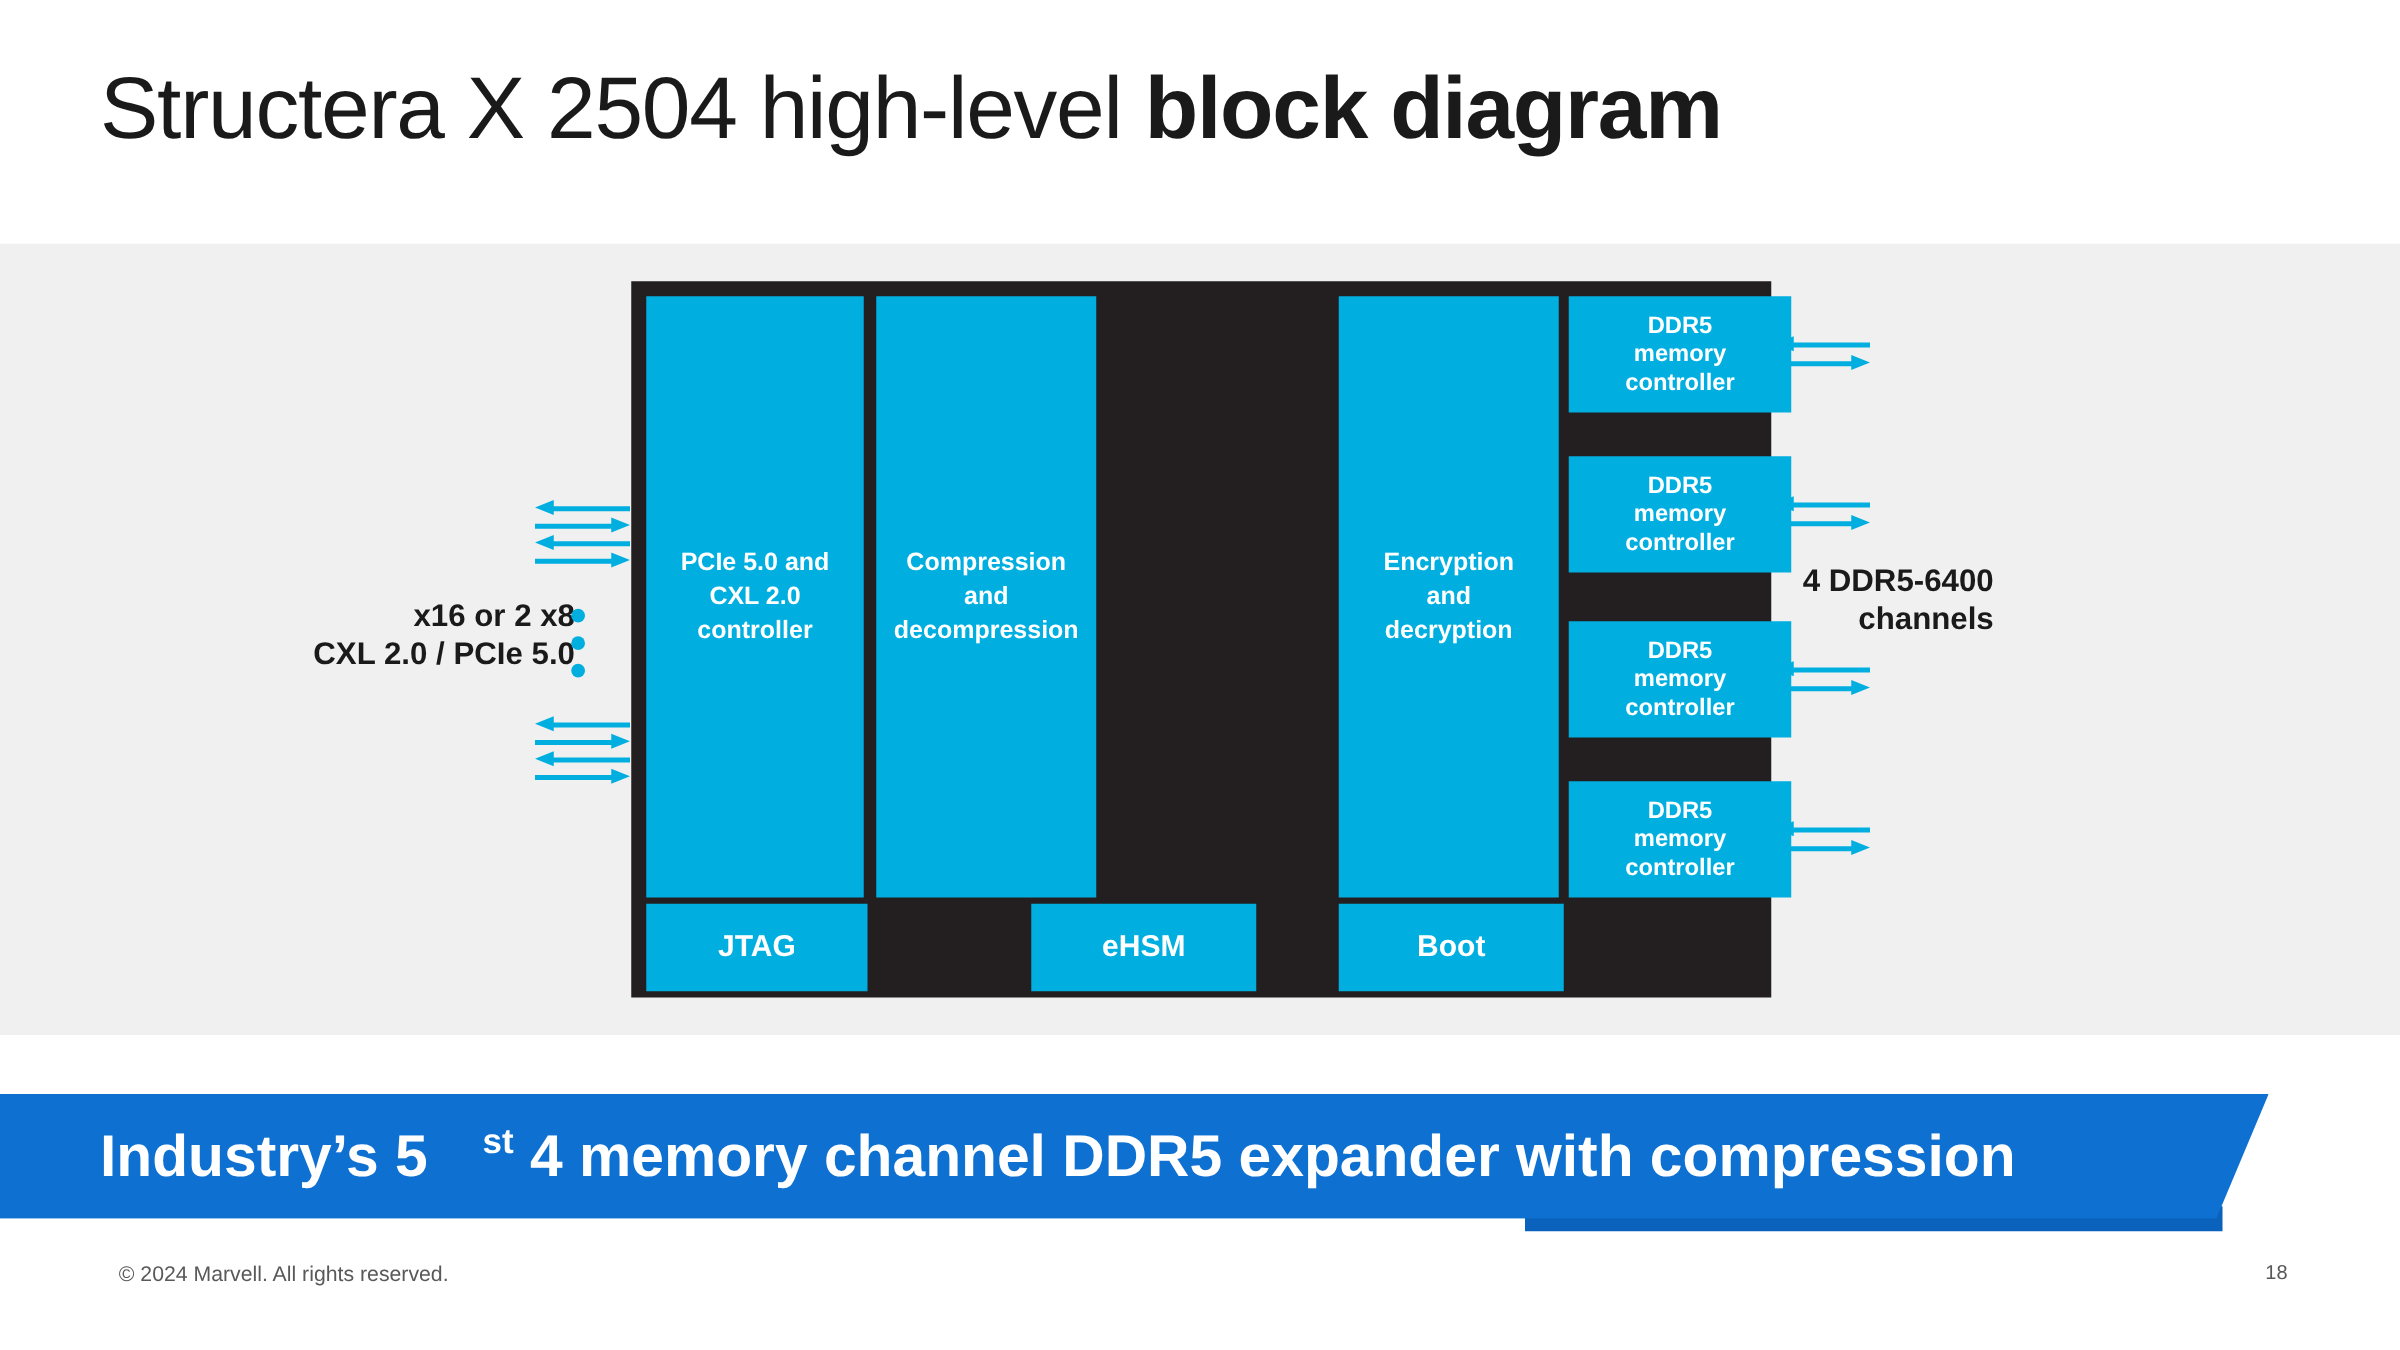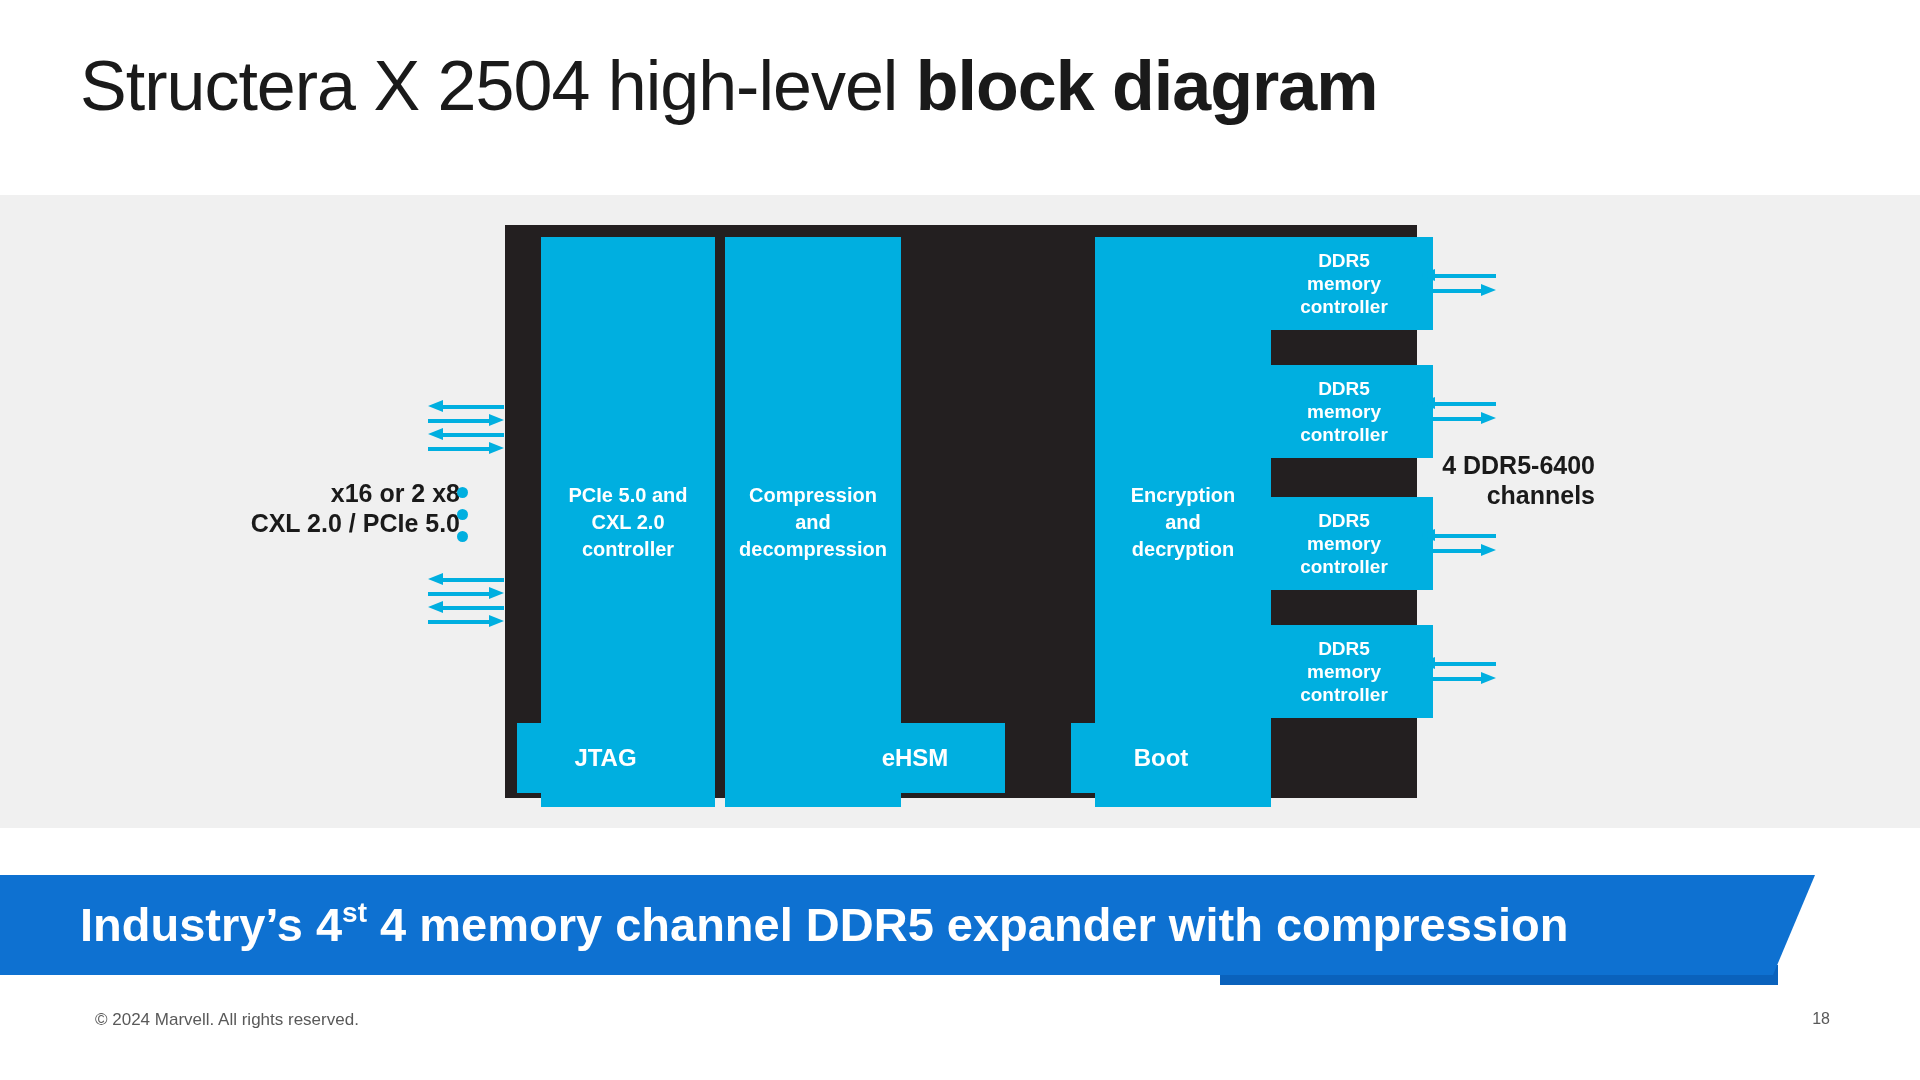--- a/index.html
+++ b/index.html
@@ -17,21 +17,21 @@
     color:var(--title-black);font-weight:400;letter-spacing:-1px;white-space:nowrap;}
   .title .bold{font-weight:700;}
 
   
   .band{position:absolute;left:0;top:195px;width:1920px;height:633px;background:var(--band-gray);}
 
   
   .chip{position:absolute;left:505px;top:225px;width:912px;height:573px;background:var(--chip-black);}
   .blk{position:absolute;background:var(--cyan);color:#fff;font-weight:700;
     display:flex;align-items:center;justify-content:center;text-align:center;white-space:pre-line;}
-  .col{top:12px;height:570px;font-size:20px;line-height:27px;margin-left:24px;}
+  .col{top:12px;height:481px;font-size:20px;line-height:27px;}
   .ddr{left:750px;width:178px;height:93px;font-size:19px;line-height:23px;}
   .bot{top:498px;height:70px;font-size:24px;}
 
   
   .arr{position:absolute;width:76px;height:13px;}
   .arr .shaft{position:absolute;top:4.5px;height:4px;background:var(--cyan);}
   .arr.right .shaft{left:0;right:13px;}
   .arr.right::after{content:"";position:absolute;right:0;top:0;width:0;height:0;
     border-top:6.5px solid transparent;border-bottom:6.5px solid transparent;border-left:15px solid var(--cyan);}
   .arr.left .shaft{right:0;left:13px;}
@@ -44,21 +44,21 @@
   .side-label{position:absolute;color:var(--title-black);font-weight:700;font-size:25px;
     line-height:30px;text-align:right;white-space:nowrap;}
   .left-label{left:170px;top:478px;width:290px;}
   .right-label{left:1405px;top:450px;width:190px;}
 
   
   .banner-shadow{position:absolute;left:1220px;top:965px;width:558px;height:20px;background:var(--banner-shadow);}
   .banner{position:absolute;left:0;top:875px;width:1815px;height:100px;background:var(--banner-blue);
     clip-path:polygon(0 0,100% 0,calc(100% - 42px) 100%,0 100%);
     color:#fff;font-weight:700;font-size:47px;line-height:100px;padding-left:80px;white-space:nowrap;}
-  .banner sup{font-size:28px;vertical-align:baseline;position:relative;top:-19px;}
+  .banner sup{font-size:28px;vertical-align:baseline;position:relative;top:-19px;margin-left:44px;}
 
   
   .copyright{position:absolute;left:95px;top:1010px;font-size:17px;color:var(--footer-gray);}
   .pagenum{position:absolute;right:90px;top:1010px;font-size:16px;color:var(--footer-gray);}
 </style>
 </head>
 <body>
 
 <div class="slide">
 
@@ -154,18 +154,18 @@
   <div class="arr right" style="left:1420px;top:672px">
       <span class="shaft"></span>
     </div>
 
   <div class="side-label right-label">
     <div>4 DDR5-6400</div>
     <div>channels</div>
   </div>
 
   <div class="banner-shadow"></div>
-  <div class="banner"><span>Industry’s 4</span><sup>st</sup><span> 4 memory channel DDR5 expander with compression</span></div>
+  <div class="banner"><span>Industry’s 5</span><sup>st</sup><span> 4 memory channel DDR5 expander with compression</span></div>
 
   <div class="copyright">© 2024 Marvell. All rights reserved.</div>
   <div class="pagenum">18</div>
 
 </div>
 
 </body></html>

